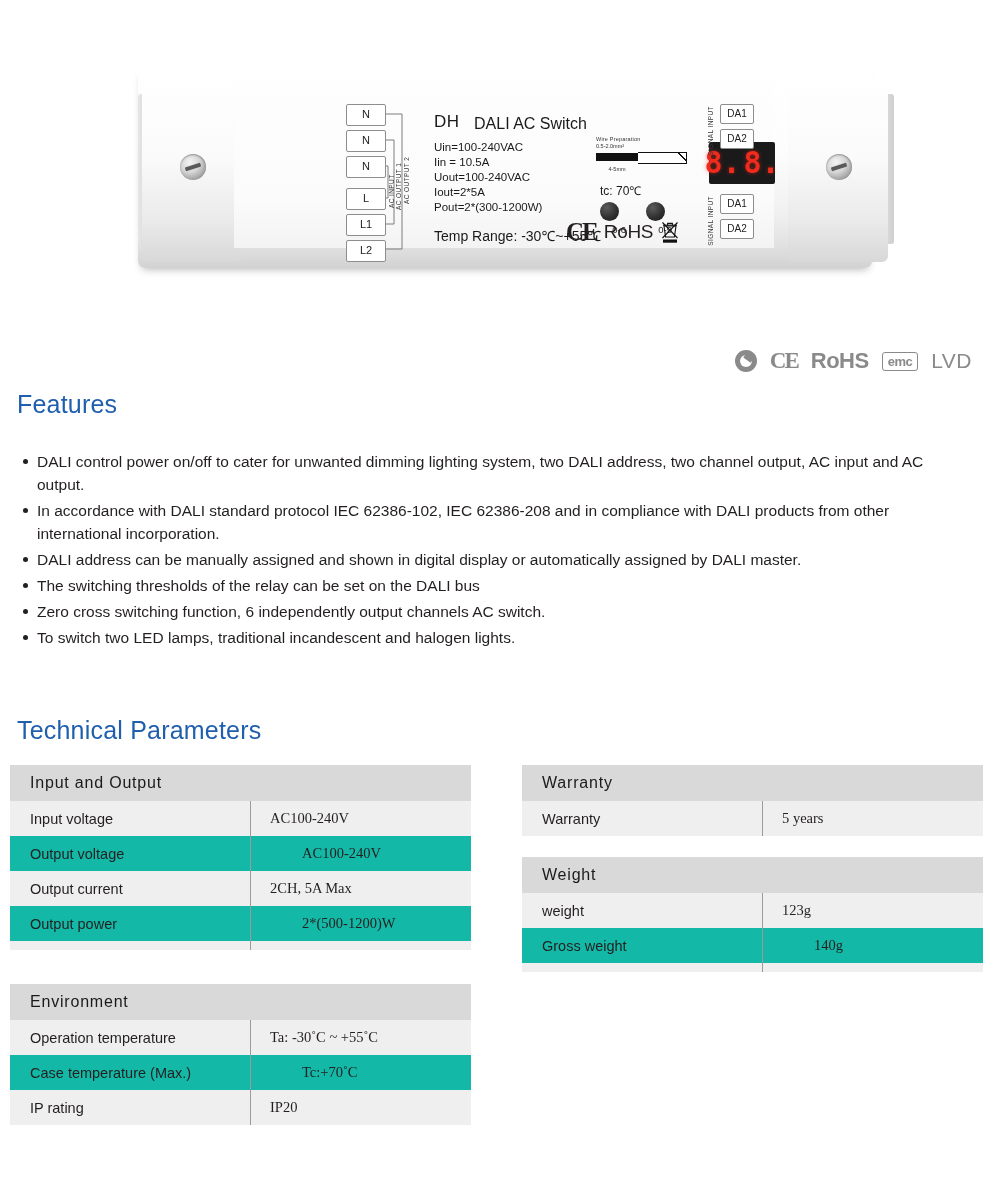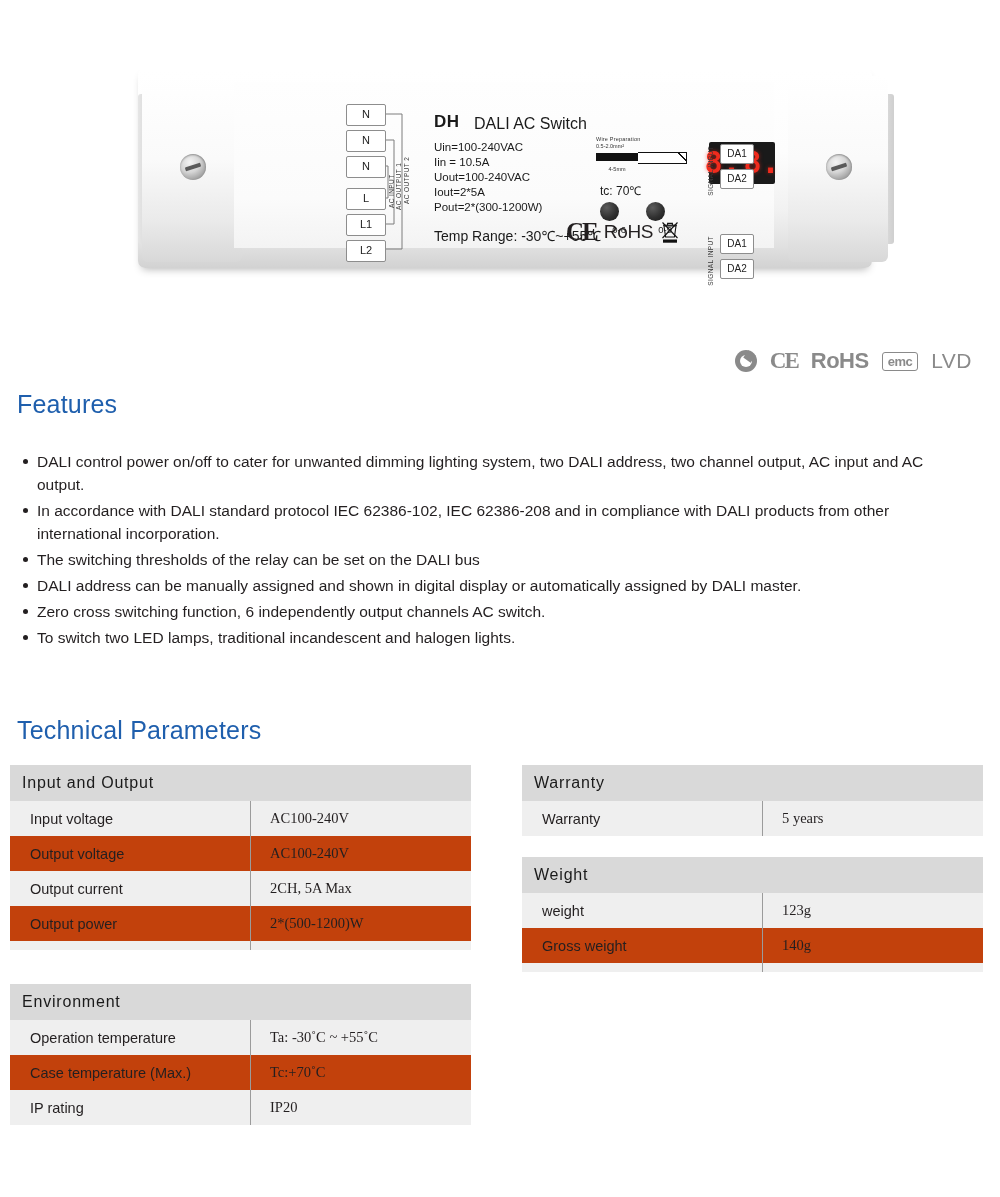--- a/index.html
+++ b/index.html
@@ -115,21 +115,21 @@
     letter-spacing: 0.4px;
     color: #3a3a3a;
     writing-mode: vertical-rl;
     text-orientation: mixed;
     transform: rotate(180deg);
     white-space: nowrap;
   }
 
   
   .lbl { position: absolute; color: #1a1a1a; white-space: nowrap; }
-  .lbl-model { left: 200px; top: 30px; font-size: 17px; font-weight: bold; letter-spacing: 0.5px; }
+  .lbl-model { left: 200px; top: 30px; font-size: 17px; font-weight: normal; letter-spacing: 0.5px; }
   .lbl-kind  { left: 240px; top: 33px; font-size: 16px; }
   .lbl-spec1 { left: 200px; top: 58px; font-size: 11.5px; line-height: 15px; }
   .lbl-spec2 { left: 200px; top: 88px; font-size: 11.5px; line-height: 15px; }
   .lbl-temp  { left: 200px; top: 144px; font-size: 14px; }
   .lbl-tc    { left: 366px; top: 100px; font-size: 12px; }
 
   
   .wireprep { position: absolute; left: 362px; top: 54px; width: 96px; }
   .wireprep .wp-title { font-size: 5.5px; color: #333; letter-spacing: 0.2px; }
   .wireprep .wp-gauge { font-size: 5.5px; color: #333; margin-top: 1px; }
@@ -168,21 +168,21 @@
 
   
   .pbtn-wrap { position: absolute; top: 120px; text-align: right; }
   .pbtn {
     width: 19px; height: 19px; border-radius: 50%; margin: 0 auto;
     background: radial-gradient(circle at 35% 30%, #5c5c5c 0%, #303030 55%, #171717 100%);
   }
   .pbtn-lbl { font-size: 9.5px; margin-top: 3px; color: #1a1a1a; }
 
   
-  .sig-group { position: absolute; margin-top: 40px; }
+  .sig-group { position: absolute; }
   .sig-group .sterm {
     width: 32px; height: 18px; border: 1px solid #8d8d8d; background: #fff;
     border-radius: 2px; font-size: 10px; line-height: 17px; text-align: center;
     color: #222; margin-bottom: 5px;
   }
   .sig-group .slabel {
     position: absolute; left: -13px; top: 2px;
     font-size: 6.5px; letter-spacing: 0.4px; color: #3a3a3a;
     writing-mode: vertical-rl; transform: rotate(180deg); white-space: nowrap;
   }
@@ -246,30 +246,30 @@
     width: 5px; height: 5px; border-radius: 50%; background: #231f20;
   }
 
   
   .spec-table { position: absolute; width: 461px; }
   .spec-table .tbl-header {
     background: #d9d9d9;
     font-size: 16px;
     letter-spacing: 0.8px;
     color: #1a1a1a;
-    padding: 9px 0 9px 12px;
+    padding: 9px 0 9px 20px;
   }
   .spec-table .tbl-row {
     position: relative;
     display: flex;
     min-height: 35px;
     align-items: center;
   }
   .spec-table .tbl-row.odd  { background: #efefef; }
-  .spec-table .tbl-row.even { background: #c2410c; }
+  .spec-table .tbl-row.even { background: #14b8a6; gap: 32px; }
   .spec-table .cell-key {
     width: 240px;
     padding-left: 20px;
     font-size: 14.5px;
     color: #231f20;
     box-sizing: border-box;
   }
   .spec-table .cell-val {
     flex: 1;
     padding-left: 20px;
@@ -417,22 +417,22 @@
   <span class="rohs-big">RoHS</span>
   <span class="emc-box">emc</span>
   <span class="lvd-big">LVD</span>
 </div>
 
 <div class="section-heading" id="heading-features">Features</div>
 
 <ul class="features-list">
   <li>DALI control power on/off to cater for unwanted dimming lighting system, two DALI address, two channel output, AC input and AC output.</li>
   <li>In accordance with DALI standard protocol IEC 62386-102, IEC 62386-208 and in compliance with DALI products from other international incorporation.</li>
+  <li>DALI address can be manually assigned and shown in digital display or automatically assigned by DALI master.</li>
   <li>The switching thresholds of the relay can be set on the DALI bus</li>
-  <li>DALI address can be manually assigned and shown in digital display or automatically assigned by DALI master.</li>
   <li>Zero cross switching function, 6 independently output channels AC switch.</li>
   <li>To switch two LED lamps, traditional incandescent and halogen lights.</li>
 </ul>
 
 <div class="section-heading" id="heading-technical">Technical Parameters</div>
 
 <div class="spec-table" id="table-input-output">
   <div class="tbl-header">Input and Output</div>
   <div class="tbl-row odd">
     <div class="cell-key">Input voltage</div>

